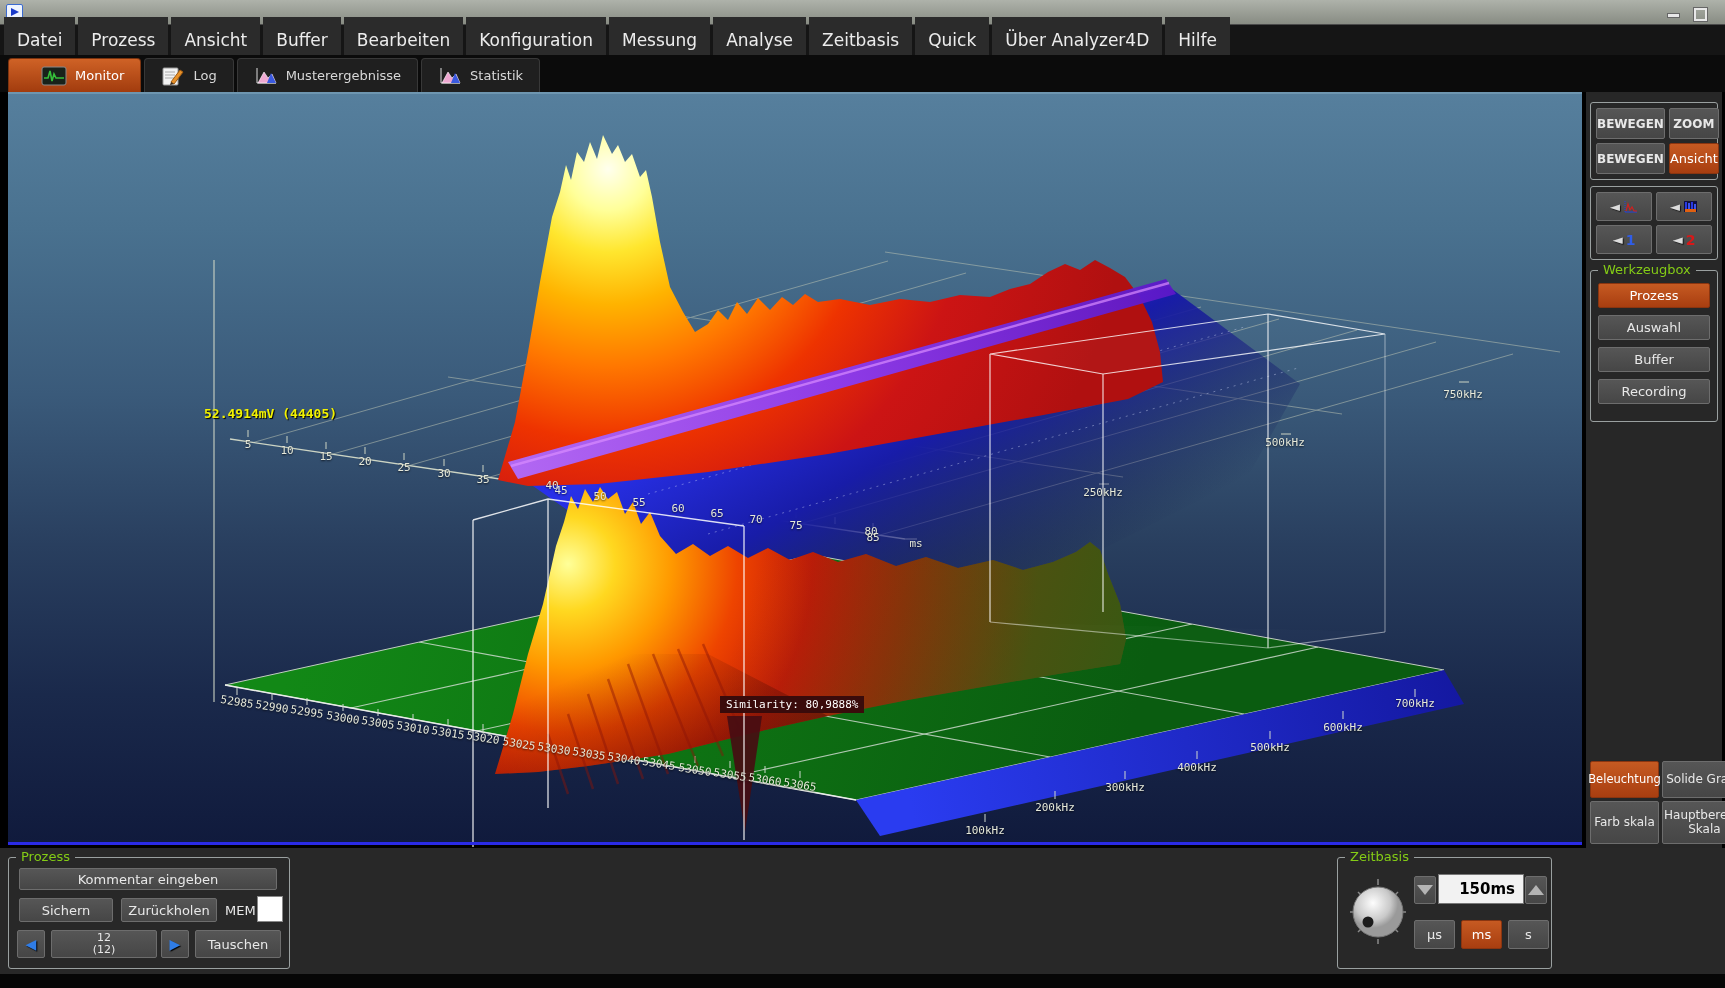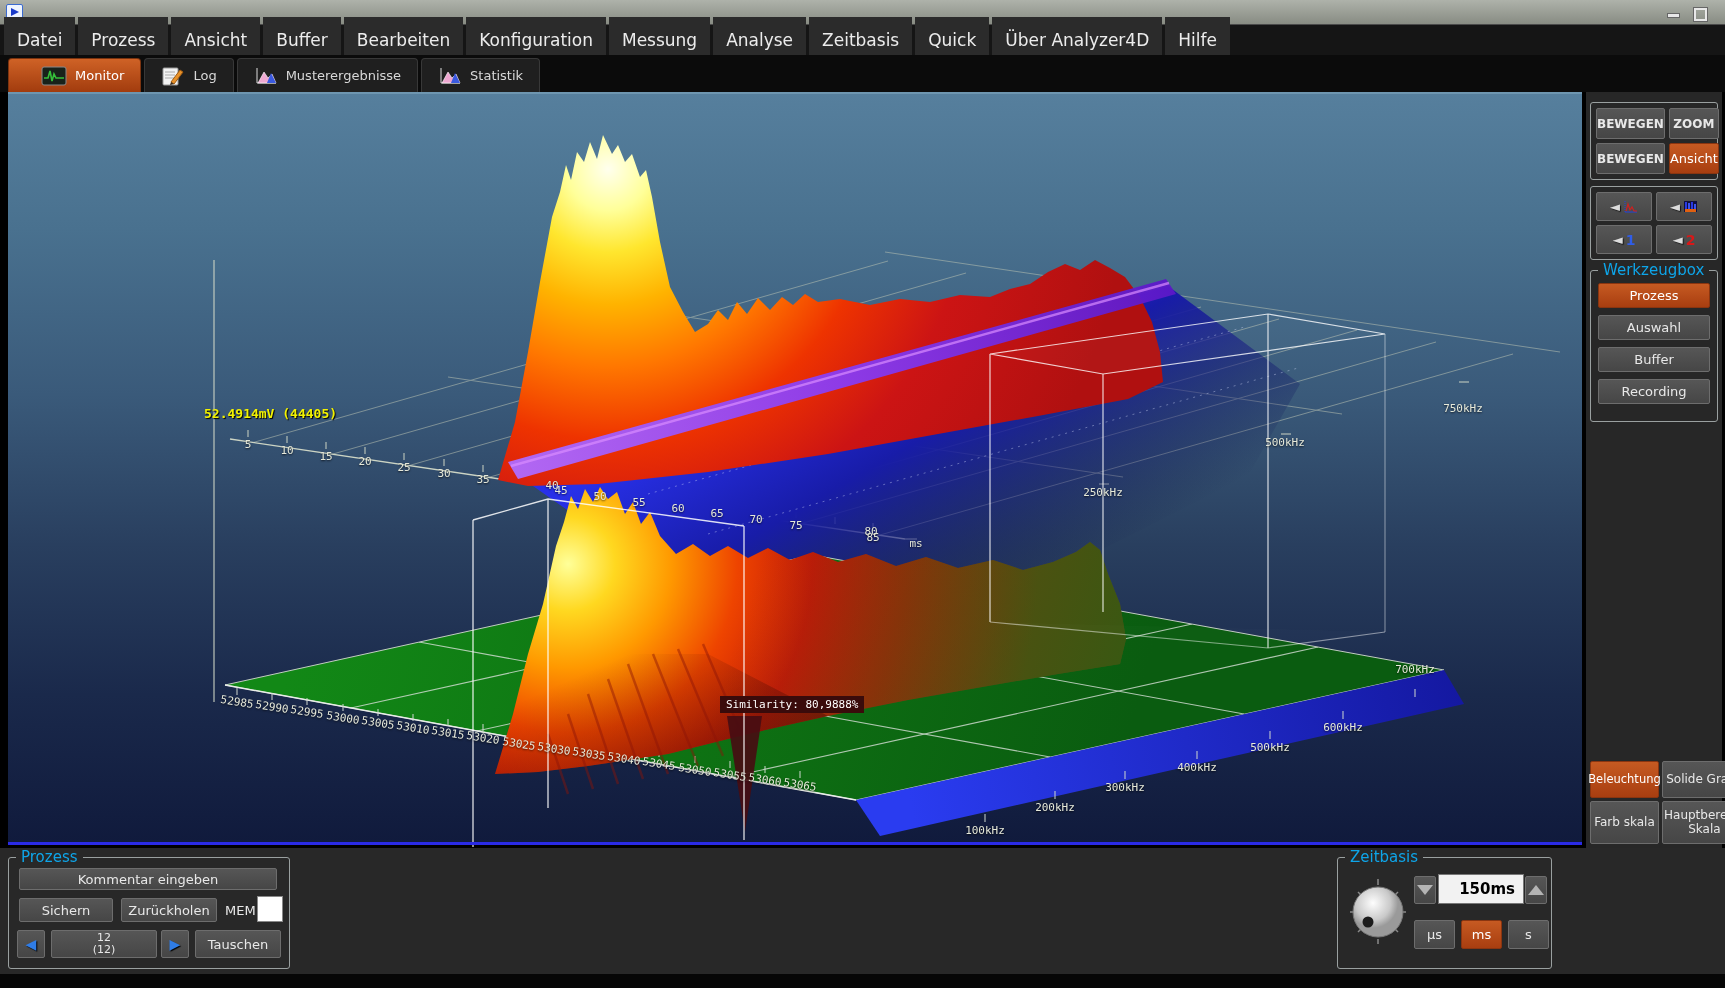--- a/index.html
+++ b/index.html
@@ -36,21 +36,21 @@
   .tk{position:absolute;transform:translate(-50%,-50%);font-family:"DejaVu Sans Mono",monospace;font-size:11px;
     color:#e6e9da;text-shadow:0 1px 2px rgba(0,0,0,.7);white-space:nowrap;}
   .tkr{transform:translate(-50%,-50%) rotate(9deg);}
   #cursor-label{position:absolute;left:196px;top:312px;font-family:"DejaVu Sans Mono",monospace;font-size:13px;
     font-weight:bold;color:#f2f200;text-shadow:1px 1px 1px #000;}
   #sim-tip{position:absolute;left:712px;top:602px;background:#3a0b0b;color:#fff;
     font-family:"DejaVu Sans Mono",monospace;font-size:11px;padding:2px 6px;white-space:nowrap;}
   
   #rpanel{left:1586px;top:92px;width:136px;height:756px;background:#272727;}
   .group{position:absolute;border:1px solid #9aa0a0;border-radius:3px;}
-  .gtitle{position:absolute;top:-9px;left:7px;background:#272727;padding:0 5px;font-size:15px;color:#0ea5e9;line-height:16px;}
+  .gtitle{position:absolute;top:-9px;left:7px;background:#272727;padding:0 5px;font-size:13px;color:#84cc16;line-height:16px;}
   .btn{background:linear-gradient(#565656,#464646);border:1px solid #6d6d6d;border-radius:2px;color:#e8e8e8;
     display:flex;align-items:center;justify-content:center;text-align:center;cursor:default;box-sizing:border-box;}
   .btn.orange{background:linear-gradient(#c65a22,#a83e10);border-color:#8a3510;color:#fff;}
   #grp-view{left:4px;top:10px;right:4px;height:76px;}
   #grp-view .inner,#grp-icons .inner{position:absolute;inset:5px;display:grid;grid-template-columns:1fr 1fr;
     grid-template-rows:1fr 1fr;gap:4px;}
   #grp-view .btn{font-size:12px;font-weight:bold;}
   #grp-view .btn.orange{font-weight:normal;font-size:13px;}
   #grp-icons{left:4px;top:94px;right:4px;height:72px;}
   #grp-icons .btn{gap:3px;}
@@ -310,21 +310,21 @@
 <span class="tk" style="left:631px;top:408px;">55</span>
 <span class="tk" style="left:670px;top:414px;">60</span>
 <span class="tk" style="left:709px;top:419px;">65</span>
 <span class="tk" style="left:748px;top:425px;">70</span>
 <span class="tk" style="left:788px;top:431px;">75</span>
 <span class="tk" style="left:827px;top:437px;margin-left:36px;">80</span>
 <span class="tk" style="left:865px;top:443px;">85</span>
 <span class="tk" style="left:908px;top:449px;">ms</span>
 <span class="tk" style="left:1095px;top:398px;">250kHz</span>
 <span class="tk" style="left:1277px;top:348px;">500kHz</span>
-<span class="tk" style="left:1455px;top:314px;">750kHz</span>
+<span class="tk" style="left:1455px;top:300px;">750kHz</span>
 <span class="tk tkr" style="left:229px;top:608px;">52985</span>
 <span class="tk tkr" style="left:264px;top:613px;">52990</span>
 <span class="tk tkr" style="left:299px;top:618px;">52995</span>
 <span class="tk tkr" style="left:335px;top:624px;">53000</span>
 <span class="tk tkr" style="left:370px;top:629px;">53005</span>
 <span class="tk tkr" style="left:405px;top:634px;">53010</span>
 <span class="tk tkr" style="left:440px;top:639px;">53015</span>
 <span class="tk tkr" style="left:475px;top:644px;">53020</span>
 <span class="tk tkr" style="left:511px;top:650px;">53025</span>
 <span class="tk tkr" style="left:546px;top:655px;">53030</span>
@@ -334,21 +334,21 @@
 <span class="tk tkr" style="left:687px;top:676px;">53050</span>
 <span class="tk tkr" style="left:722px;top:681px;">53055</span>
 <span class="tk tkr" style="left:757px;top:686px;">53060</span>
 <span class="tk tkr" style="left:792px;top:691px;">53065</span>
 <span class="tk" style="left:977px;top:736px;">100kHz</span>
 <span class="tk" style="left:1047px;top:713px;">200kHz</span>
 <span class="tk" style="left:1117px;top:693px;">300kHz</span>
 <span class="tk" style="left:1189px;top:673px;">400kHz</span>
 <span class="tk" style="left:1262px;top:653px;">500kHz</span>
 <span class="tk" style="left:1335px;top:633px;">600kHz</span>
-<span class="tk" style="left:1407px;top:575px;">700kHz</span>
+<span class="tk" style="left:1407px;top:609px;">700kHz</span>
 <span id="cursor-label">52.4914mV (44405)</span>
 <div id="sim-tip">Similarity: 80,9888%</div>
 <div id="blue-line" class="abs"></div>
 </div>
 
 <div id="rpanel" class="abs">
   <div class="group" id="grp-view">
     <div class="inner">
       <div class="btn">BEWEGEN</div>
       <div class="btn">ZOOM</div>

